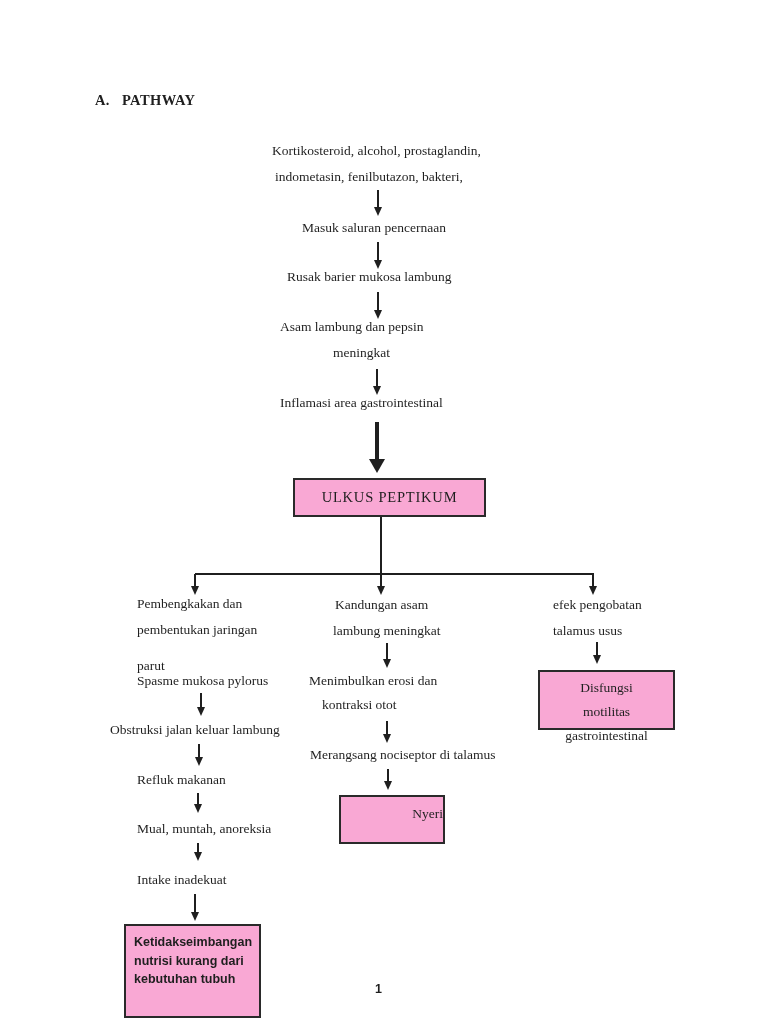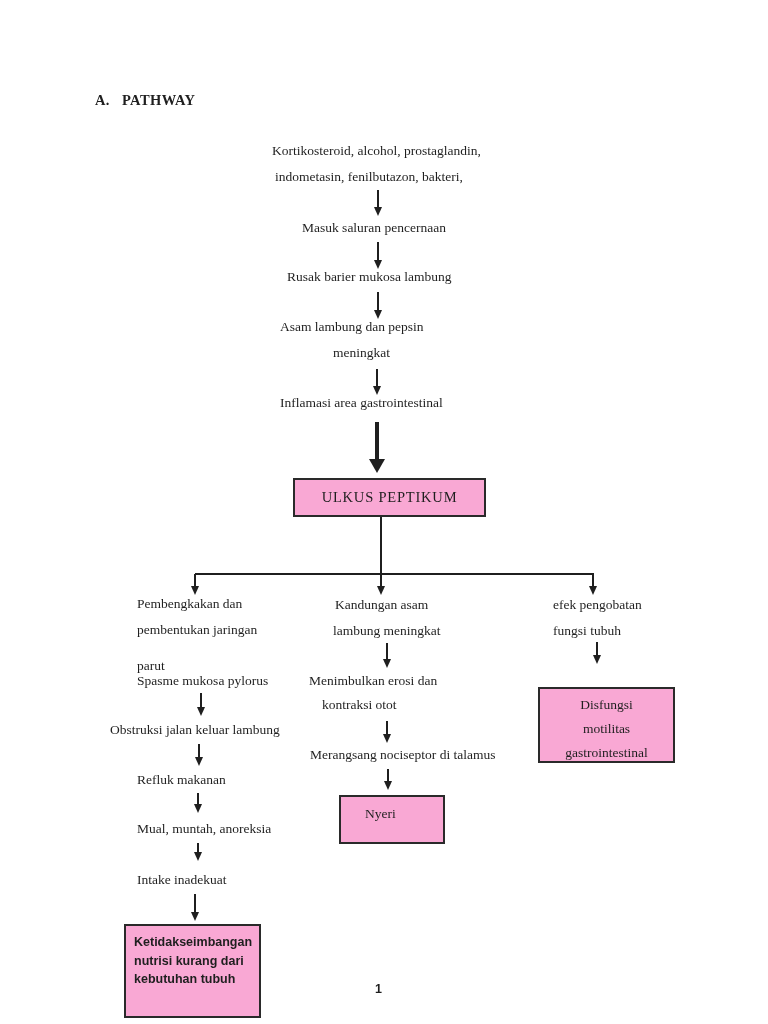--- a/index.html
+++ b/index.html
@@ -38,27 +38,27 @@
     background:#f9a8d4;
   }
   .box .bline{white-space:nowrap;}
   .ulkus{
     left:293px;top:442px;width:193px;height:39px;
     display:flex;align-items:center;justify-content:center;
     font-size:14.5px;letter-spacing:.8px;
   }
   .nyeri{
     left:339px;top:759px;width:106px;height:49px;
-    text-align:left;
+    text-align:right;
     font-size:13.5px;
     padding-top:9px;
     padding-left:24px;
   }
   .disfungsi{
-    left:538px;top:651px;width:137px;height:76px;
+    left:538px;top:634px;width:137px;height:60px;
     text-align:center;
     font-size:13.5px;
     line-height:24px;
     padding-top:4px;
   }
   .ketidak{
     left:124px;top:888px;width:137px;height:94px;
     font-family:"Liberation Sans", sans-serif;
     font-weight:bold;
     font-size:12.5px;
@@ -221,21 +221,21 @@
   <div class="arr" style="left:383px;top:733px;height:21px">
       <i class="shaft"></i>
       <i class="head"></i>
     </div>
 
   <div class="box nyeri">
     <span class="bline">Nyeri</span>
   </div>
 
   <div class="txt" style="left:553px;top:561px">efek pengobatan</div>
-  <div class="txt" style="left:553px;top:587px">fungsi tubuh</div>
+  <div class="txt" style="left:553px;top:587px">talamus usus</div>
 
   <div class="arr" style="left:592px;top:606px;height:22px">
       <i class="shaft"></i>
       <i class="head"></i>
     </div>
 
   <div class="box disfungsi">
     <div class="bline">Disfungsi</div>
     <div class="bline">motilitas</div>
     <div class="bline">gastrointestinal</div>

